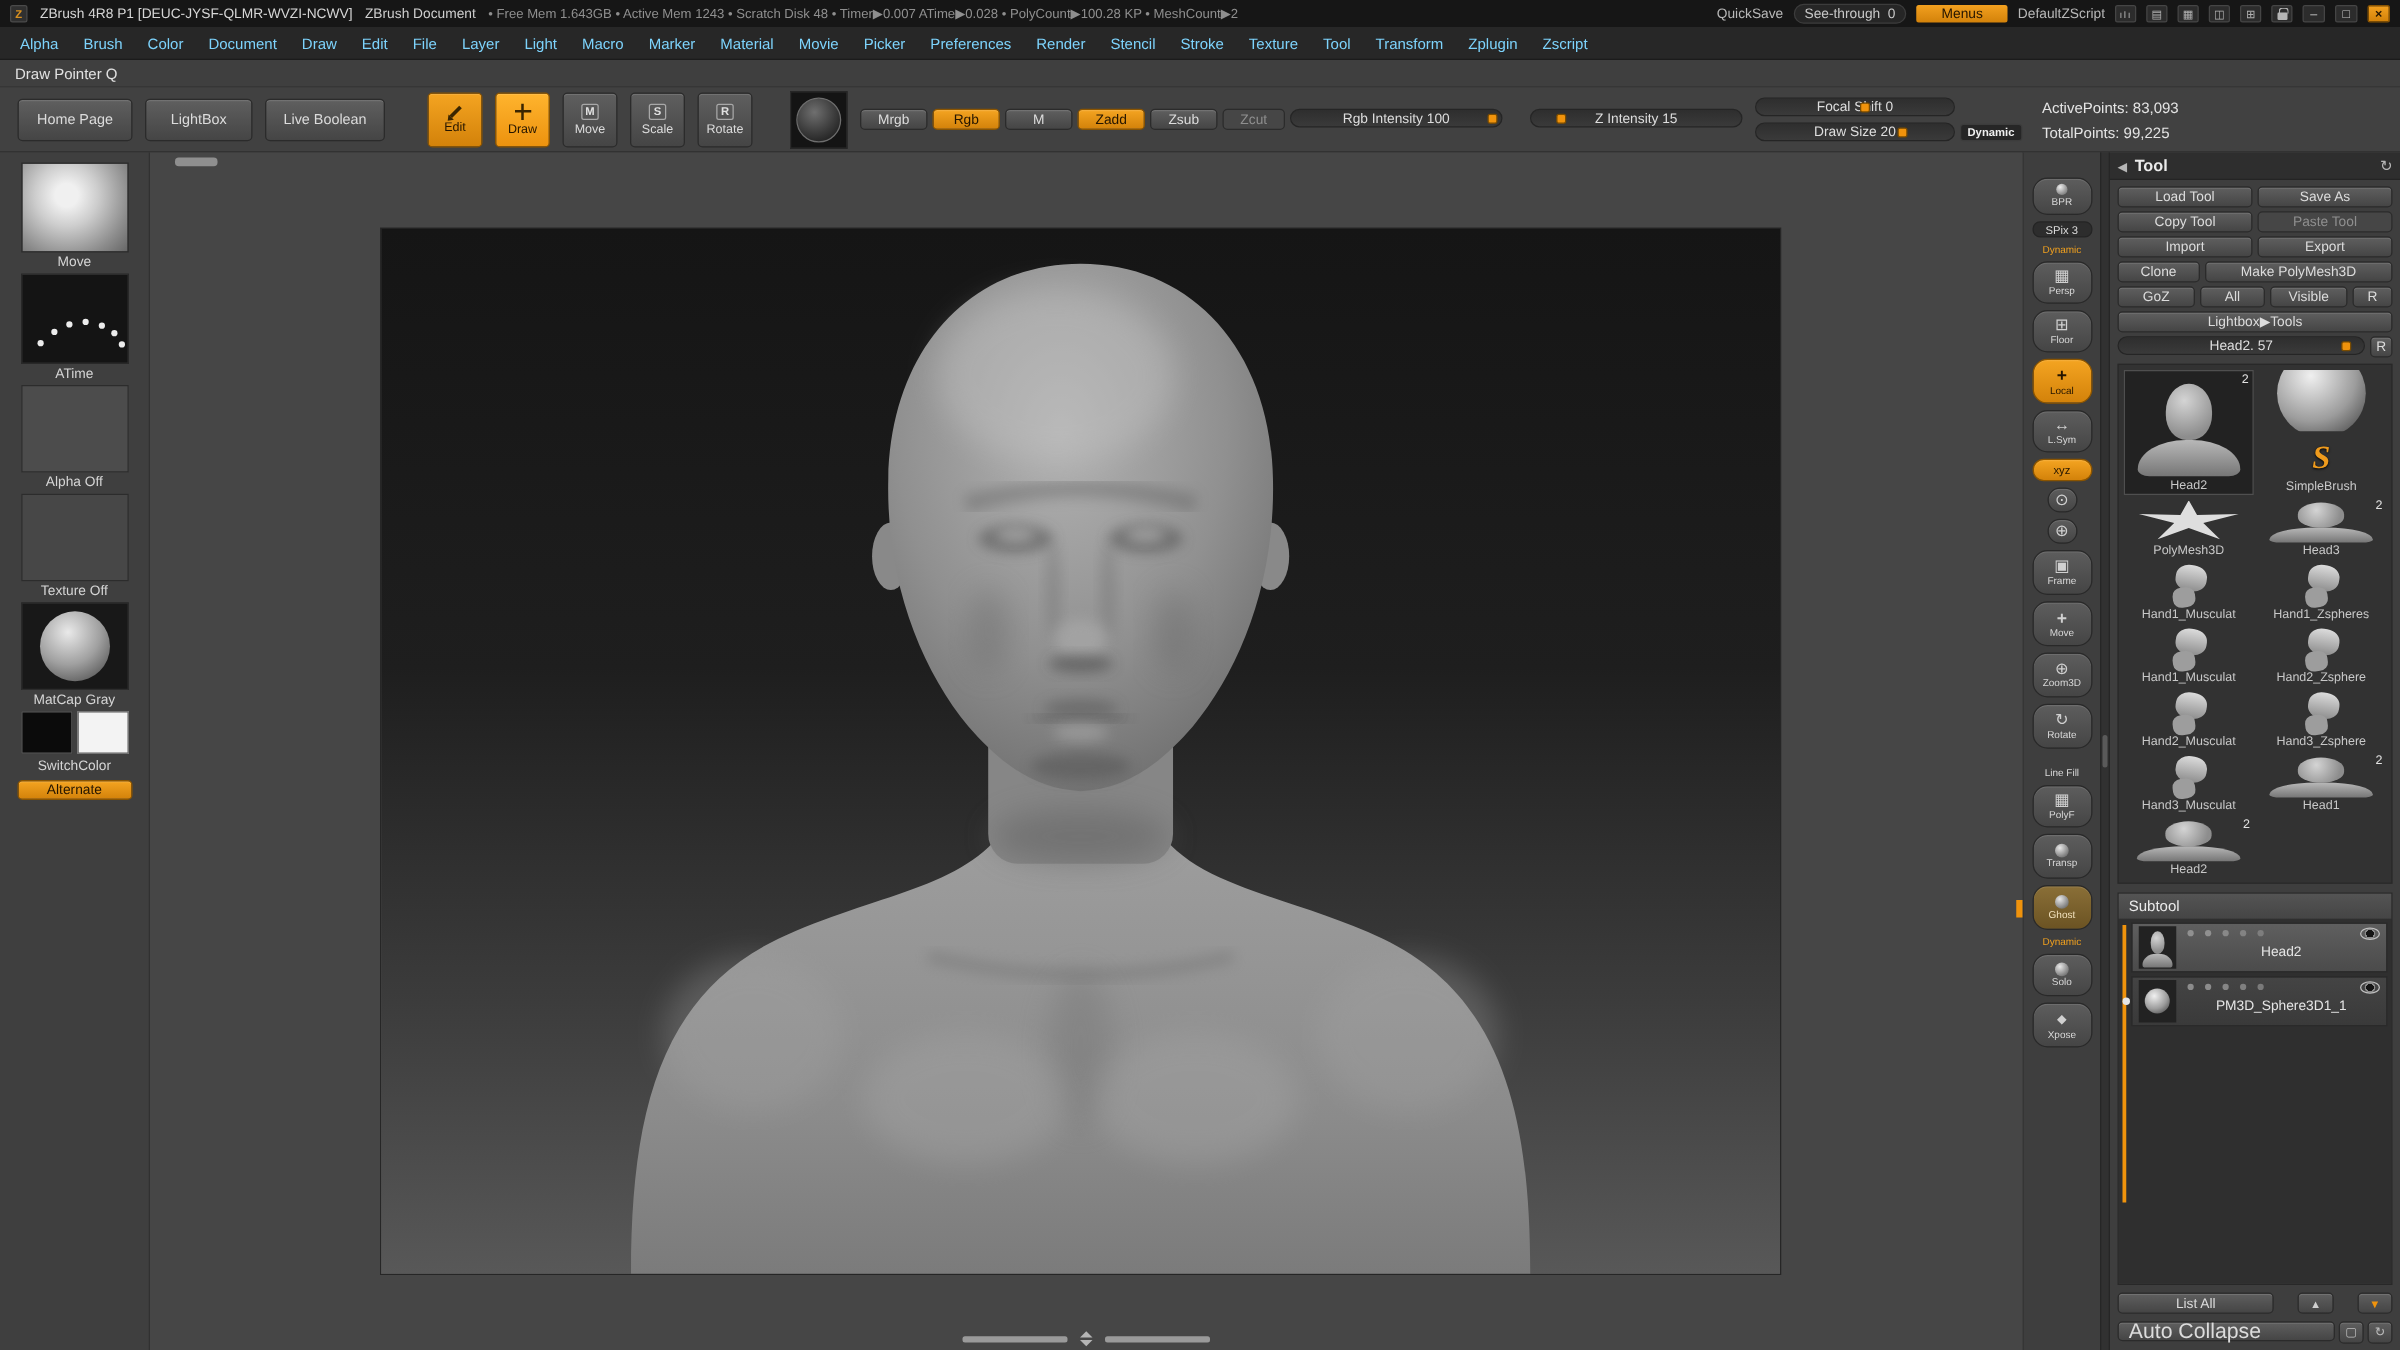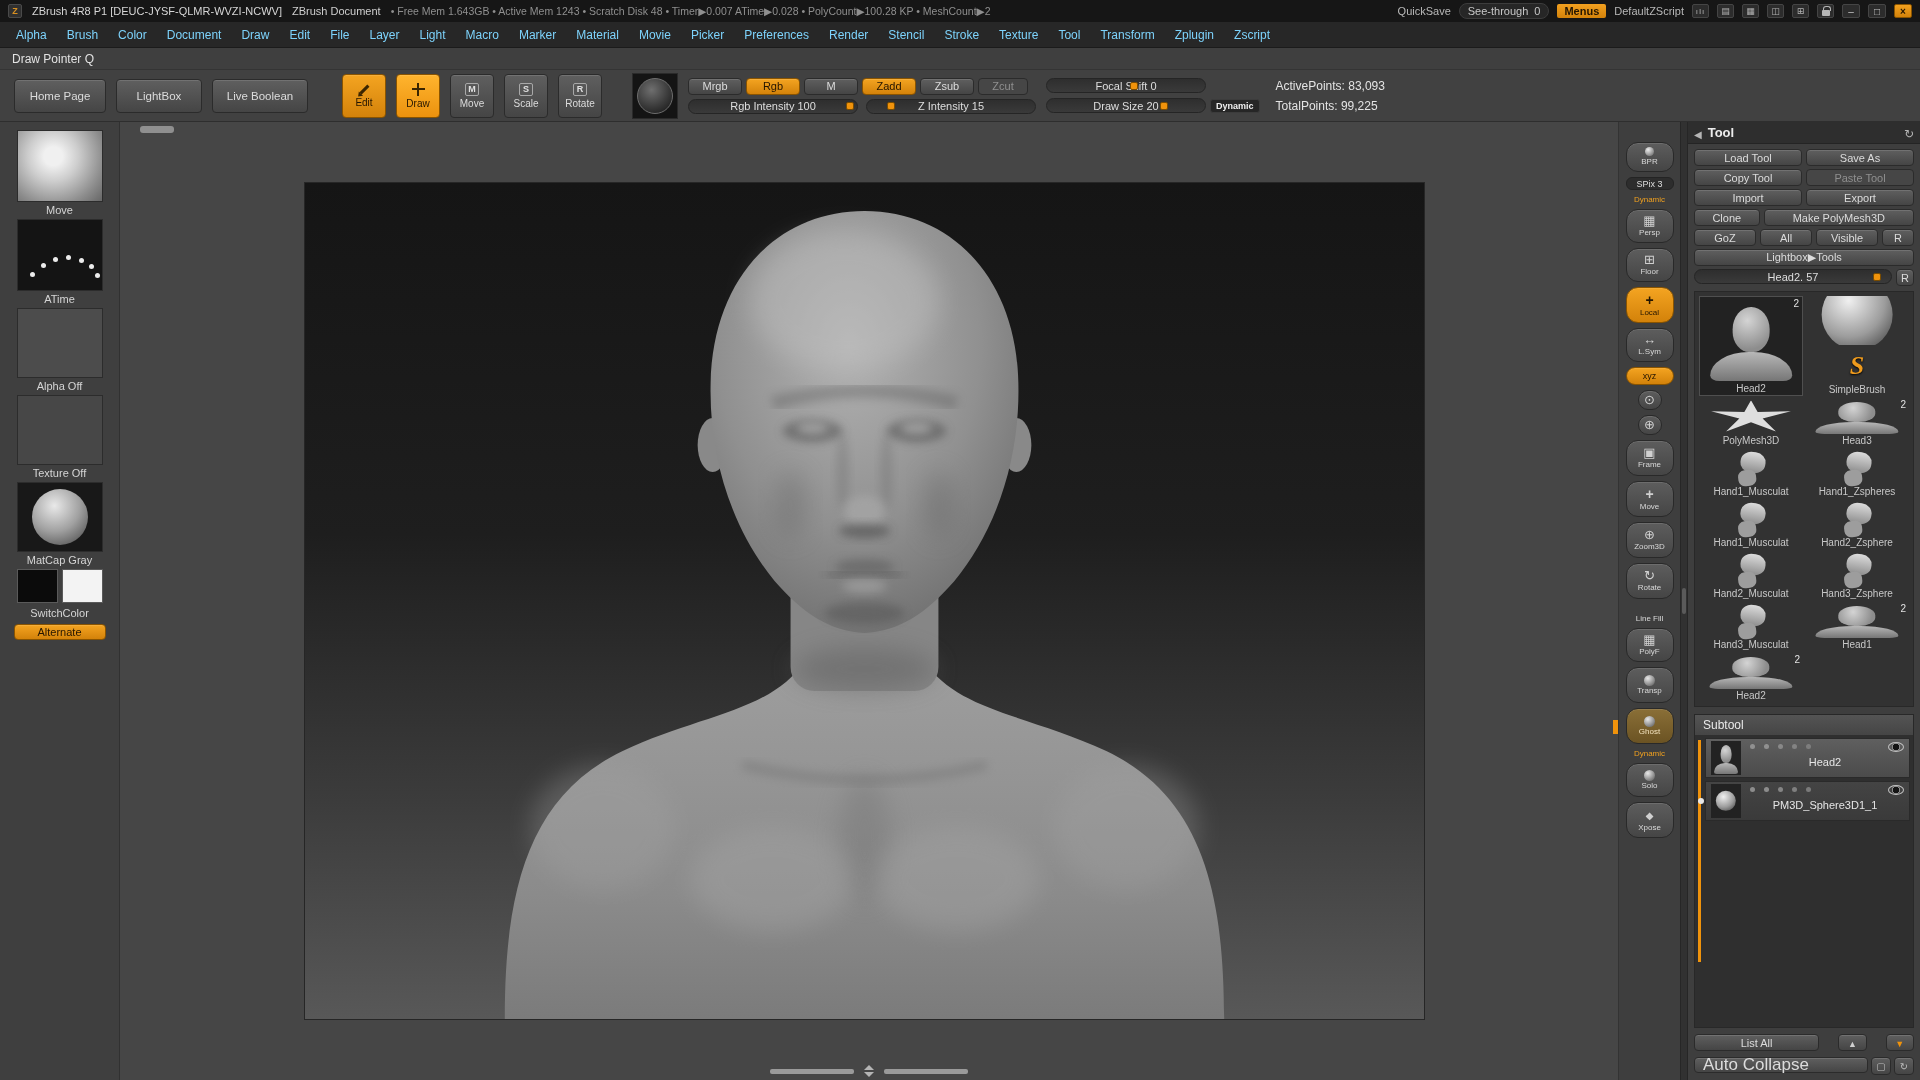--- a/index.html
+++ b/index.html
@@ -8,21 +8,21 @@
 
   
   .titlebar{height:22px;background:#161616;display:flex;align-items:center;gap:10px;padding:0 8px;color:#b8b8b8;font-size:11px;flex:none}
   .logo{width:14px;height:14px;background:#303030;border:1px solid #4a4a4a;border-radius:2px;display:flex;align-items:center;justify-content:center;color:#d89020;font-size:9px;font-weight:bold}
   .logo::before{content:'Z'}
   .t-app{color:#d6d6d6}
   .t-doc{color:#cfcfcf}
   .t-stats{color:#8f8f8f;font-size:10.5px}
   .t-right{margin-left:auto;display:flex;align-items:center;gap:8px}
   .pill{background:#262626;border:1px solid #3c3c3c;border-radius:8px;padding:1px 8px;display:flex;gap:6px;color:#c8c8c8}
-  .chip-orange{background:linear-gradient(#f2a01f,#d3820a);color:#241500;border-radius:2px;padding:1px 7px;font-weight:bold}
+  .chip-orange{background:linear-gradient(#f2a01f,#d3820a);color:#241500;border-radius:2px;padding:1px 20px;font-weight:normal}
   .tb-ic{width:17px;height:14px;display:flex;align-items:center;justify-content:center;background:#2c2c2c;border:1px solid #454545;border-radius:2px;color:#b0b0b0;font-size:9px;cursor:default}
   .i-sliders::before{content:'ıIı';letter-spacing:1px;font-size:8px}
   .i-grid1::before{content:'▤'} .i-grid2::before{content:'▦'} .i-grid3::before{content:'◫'} .i-grid4::before{content:'⊞'}
   .lockshape{width:8px;height:6px;background:#b5b5b5;border-radius:1px;position:relative;margin-top:3px}
   .lockshape::before{content:'';position:absolute;top:-4px;left:1px;width:6px;height:4px;border:1.5px solid #b5b5b5;border-bottom:none;border-radius:3px 3px 0 0}
   .winbtn{width:18px;height:14px;display:flex;align-items:center;justify-content:center;background:#2c2c2c;border:1px solid #454545;border-radius:2px;color:#c5c5c5;font-size:10px}
   .i-min::before{content:'–'} .i-max::before{content:'□'}
   .winbtn.close{background:linear-gradient(#f2a01f,#d3820a);color:#241500;border-color:#8a5400}
   .i-close::before{content:'×';font-weight:bold}
 
@@ -42,23 +42,23 @@
   .shelf-btn{width:92px;height:34px}
   .modebtn{width:44px;height:44px;flex-direction:column;gap:2px;font-size:10px}
   .pencil{width:3px;height:11px;background:#3a2500;transform:rotate(45deg);position:relative}
   .pencil::after{content:'';position:absolute;bottom:-4px;left:-1.5px;border-left:3px solid transparent;border-right:3px solid transparent;border-top:4px solid #3a2500}
   .cross{position:relative;width:13px;height:13px}
   .cross::before{content:'';position:absolute;left:5.5px;top:0;width:2px;height:13px;background:#3a2500}
   .cross::after{content:'';position:absolute;top:5.5px;left:0;height:2px;width:13px;background:#3a2500}
   .keyic{width:14px;height:13px;border:1px solid #a8a8a8;border-radius:2px;font-size:9px;font-weight:bold;display:flex;align-items:center;justify-content:center;color:#e0e0e0}
   .mat-thumb{width:46px;height:46px;background:#141414;border:1px solid #2a2a2a;display:flex;align-items:center;justify-content:center}
   .mat-thumb .ball{width:36px;height:36px;border-radius:50%;border:1px solid #6e6e6e;background:radial-gradient(circle at 40% 32%,#6f6f6f,#3a3a3a 55%,#161616 95%)}
-  .modes{display:flex;flex-direction:column;gap:4px}
+  .modes{display:flex;flex-direction:row;gap:4px}
   .modes .r1{display:flex;gap:4px}
-  .modes .r2{display:flex;gap:8px}
+  .modes .r2{display:flex;gap:22px}
   .mbtn{height:17px;width:54px;font-size:11px}
   .slider{position:relative;background:linear-gradient(#2e2e2e,#3a3a3a);border:1px solid #252525;border-radius:8px;color:#dedede;font-size:11px;display:flex;align-items:center;justify-content:center;height:15px}
   .slider .handle{position:absolute;top:50%;transform:translate(-50%,-50%);width:8px;height:8px;background:#f0930c;border-radius:2px;border:1px solid #7a4c00}
   .w170{width:170px} .w160{width:160px}
   .fsds{display:flex;flex-direction:column;gap:5px}
   .dsrow{display:flex;align-items:center;gap:4px}
   .dynchip{background:#262626;border:1px solid #3c3c3c;border-radius:3px;color:#efefef;font-size:9px;font-weight:bold;padding:1px 5px}
   .points{display:flex;flex-direction:column;gap:6px;color:#e4e4e4;font-size:12px;margin-left:6px}
 
   

